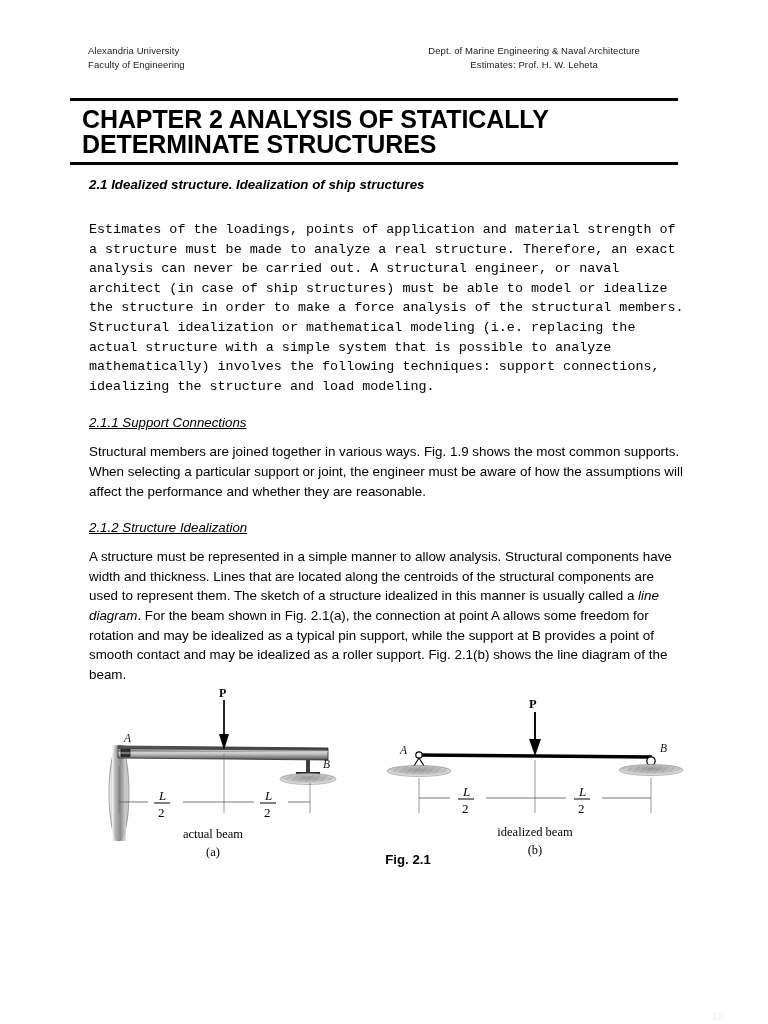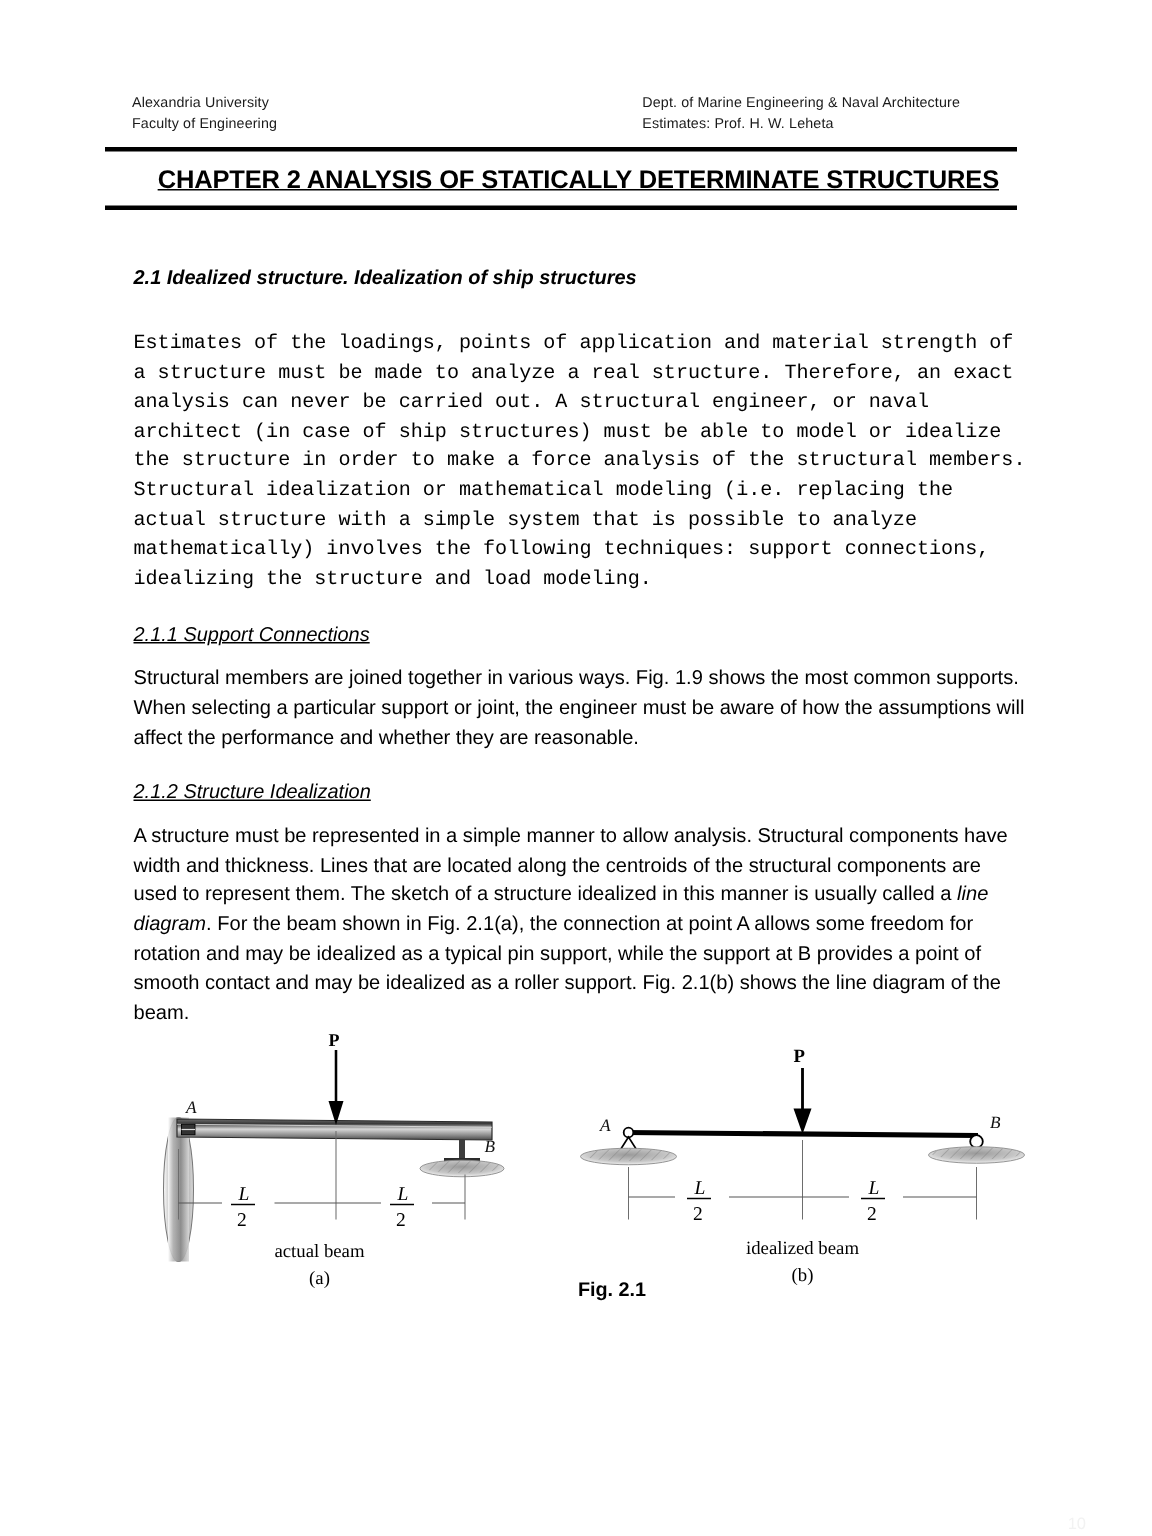--- a/index.html
+++ b/index.html
@@ -20,55 +20,54 @@
     left: 0; top: 0;
     width: 768px;
     height: 1024px;
     background: #ffffff;
   }
 
   
   .doc-header {
     position: absolute;
     left: 88px;
-    top: 62px;
+    top: 44px;
     width: 594px;
     display: flex;
     justify-content: space-between;
     font-size: 9.5px;
     line-height: 13.5px;
     color: #1a1a1a;
   }
   .doc-header .hdr-col { white-space: nowrap; }
-  .doc-header .hdr-right { padding-right: 42px;}
+  .doc-header .hdr-right { text-align: center; padding-right: 42px;}
   .doc-header div.line { letter-spacing: 0.1px; }
 
   
   .title-block {
     position: absolute;
     left: 70px;
     top: 98px;
     width: 608px;
   }
   .rule-top {
     border-top: 3.2px solid #000;
     width: 100%;
   }
   .rule-bot {
     border-top: 3.2px solid #000;
     width: 100%;
   }
   .chapter-title {
-    font-size: 17px;
+    font-size: 25px;
     font-weight: bold;
-    text-align: right;
+    text-align: left;
     line-height: 25px;
     padding: 6px 12px 5px 12px;
     letter-spacing: -0.1px;
-    text-decoration: underline;
   }
 
   
   .content {
     position: absolute;
     left: 89px;
     top: 176px;
     width: 596px;
   }
   .h-sub {

